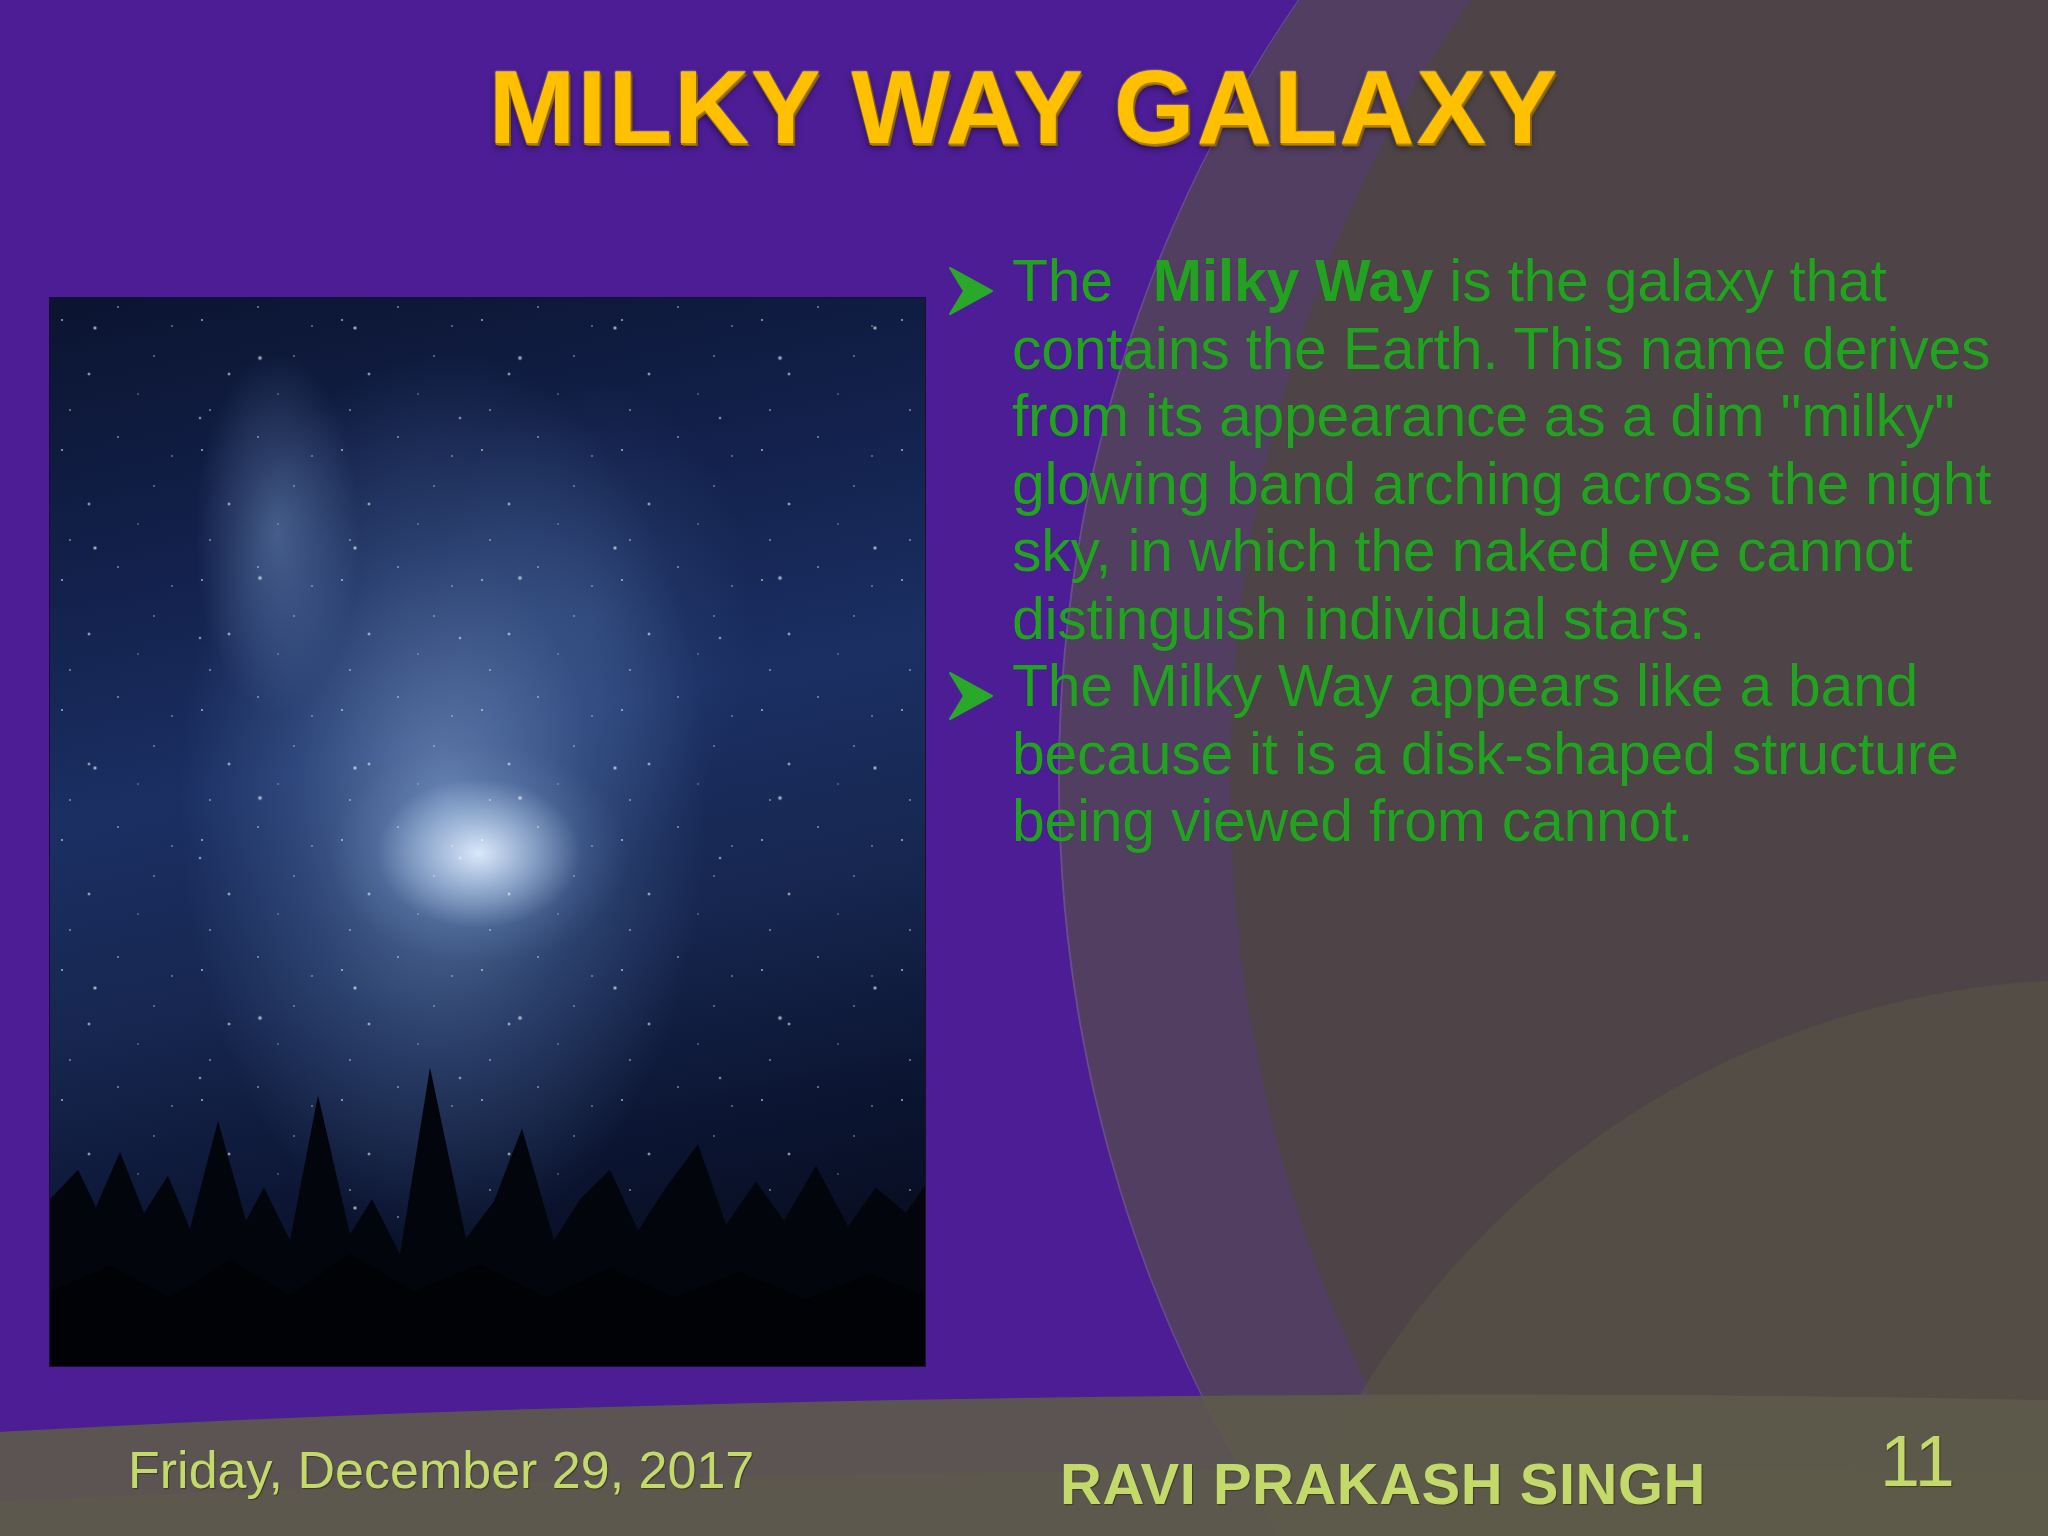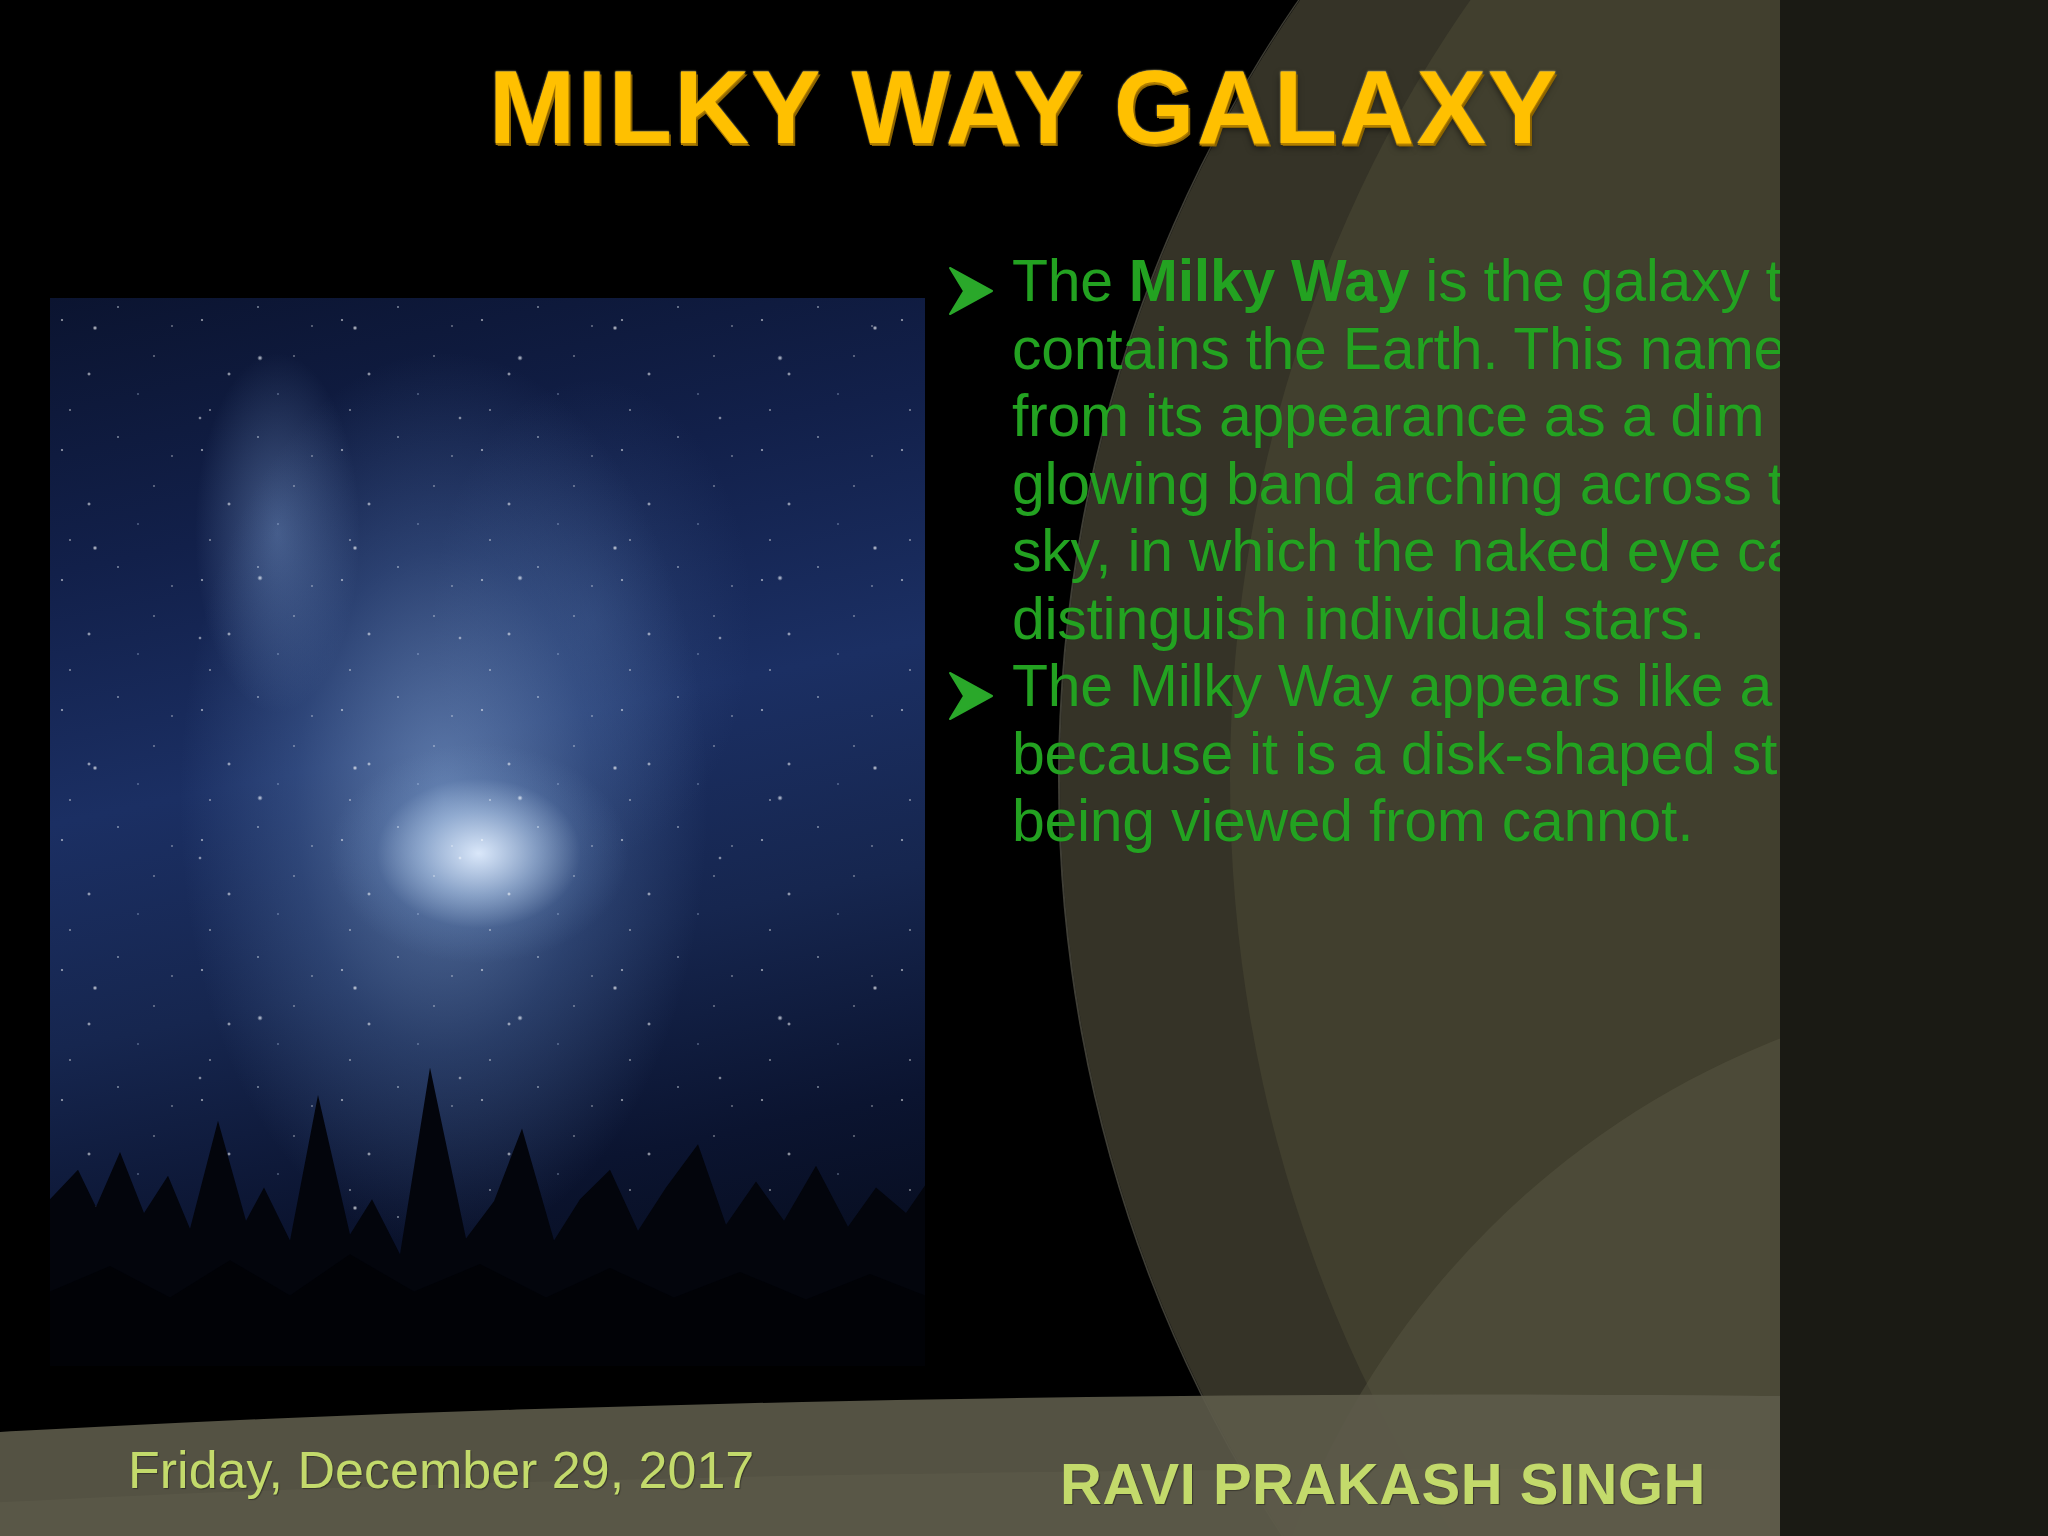--- a/index.html
+++ b/index.html
@@ -2,24 +2,24 @@
 <html><head>
 <meta charset="utf-8">
 <style>
   html, body {
     margin: 0;
     padding: 0;
     background: #1a1a14;
   }
   #slide {
     position: relative;
-    width: 1780px;
+    width: 2048px;
     height: 1536px;
     overflow: hidden;
-    background: #000000;
+    background: #4c1d95;
     font-family: "Liberation Sans", sans-serif;
     -webkit-font-smoothing: antialiased;
   }
 
   
   .bg-layer { position: absolute; pointer-events: none; }
 
   
   #arc-right {
     top: -520px;
@@ -173,21 +173,21 @@
   }
   .bullet-text {
     flex: 1 1 auto;
     color: #23a221;
     font-size: 59px;
     line-height: 1.145;
     font-family: "Liberation Sans", sans-serif;
     text-shadow: 0 0 1px rgba(0,0,0,0.25);
     letter-spacing: -0.3px;
   }
-  .bullet-text b { font-weight: bold; }
+  .bullet-text b { font-weight: bold; margin-left: 24px; }
 
   
   #footer-date {
     position: absolute;
     left: 128px;
     top: 1440px;
     font-size: 52px;
     color: #c3da6b;
     font-family: "Liberation Sans", sans-serif;
     text-shadow: 1px 1px 1px rgba(0,0,0,0.35);

